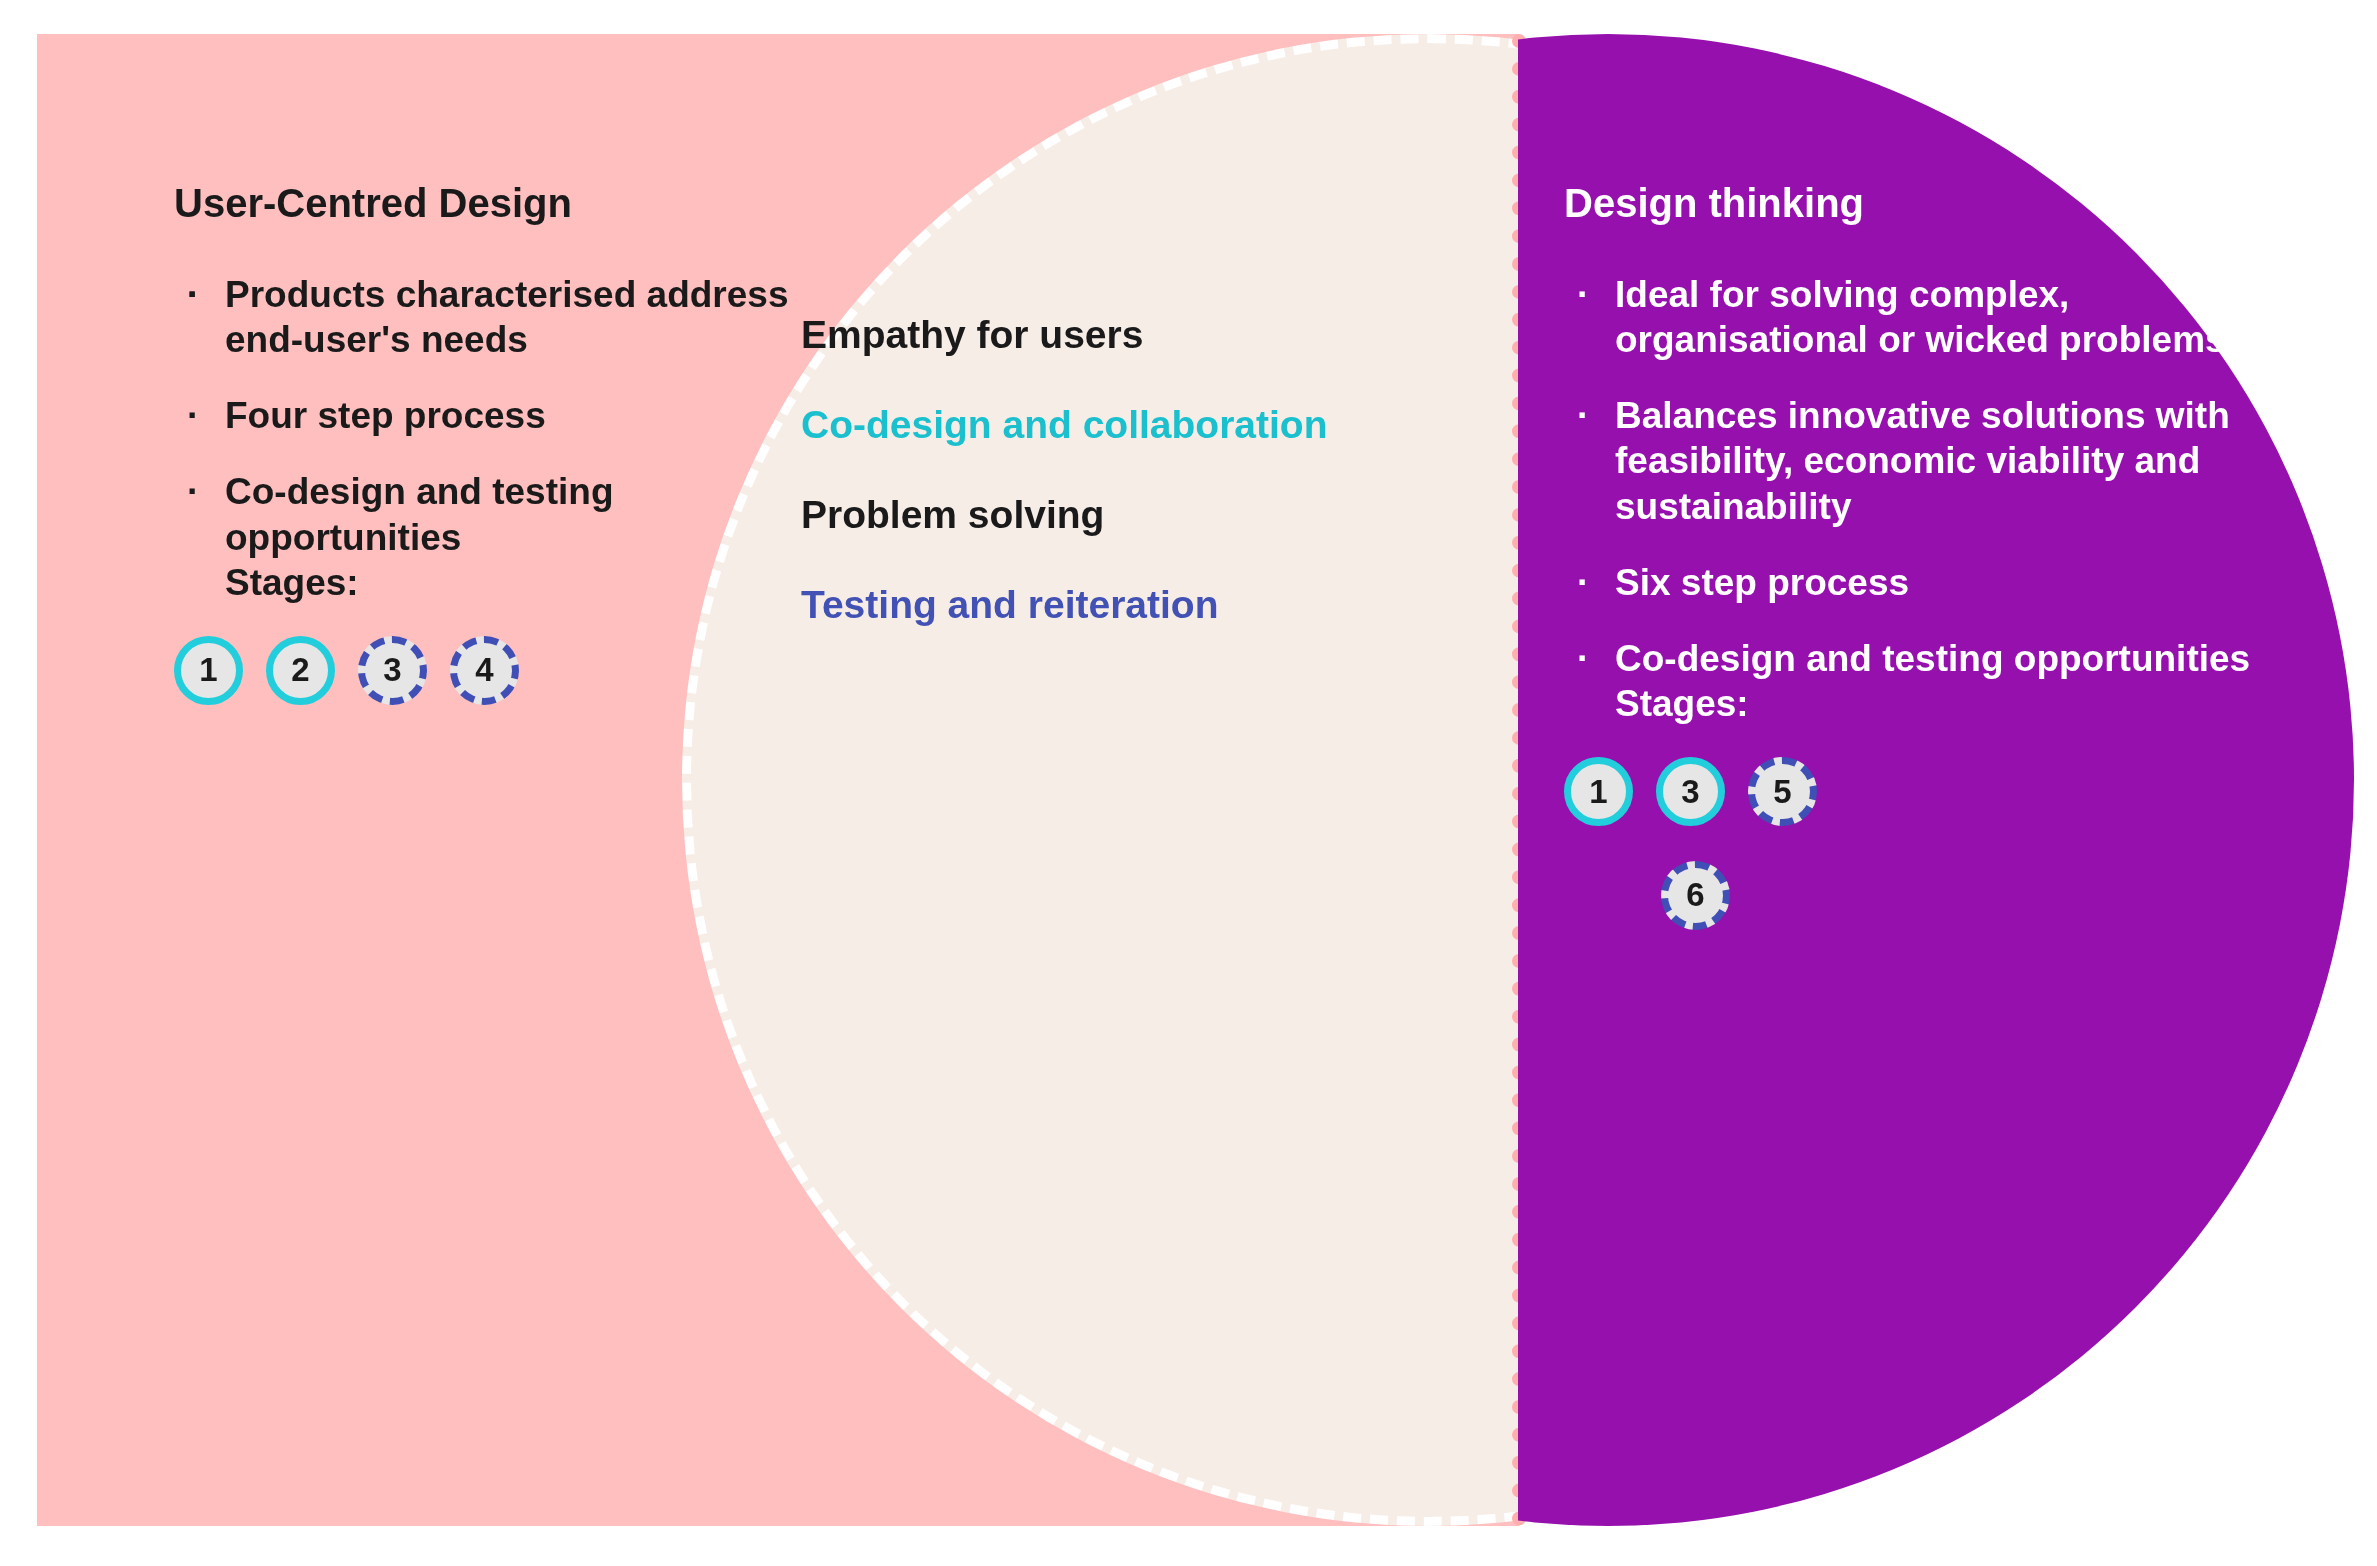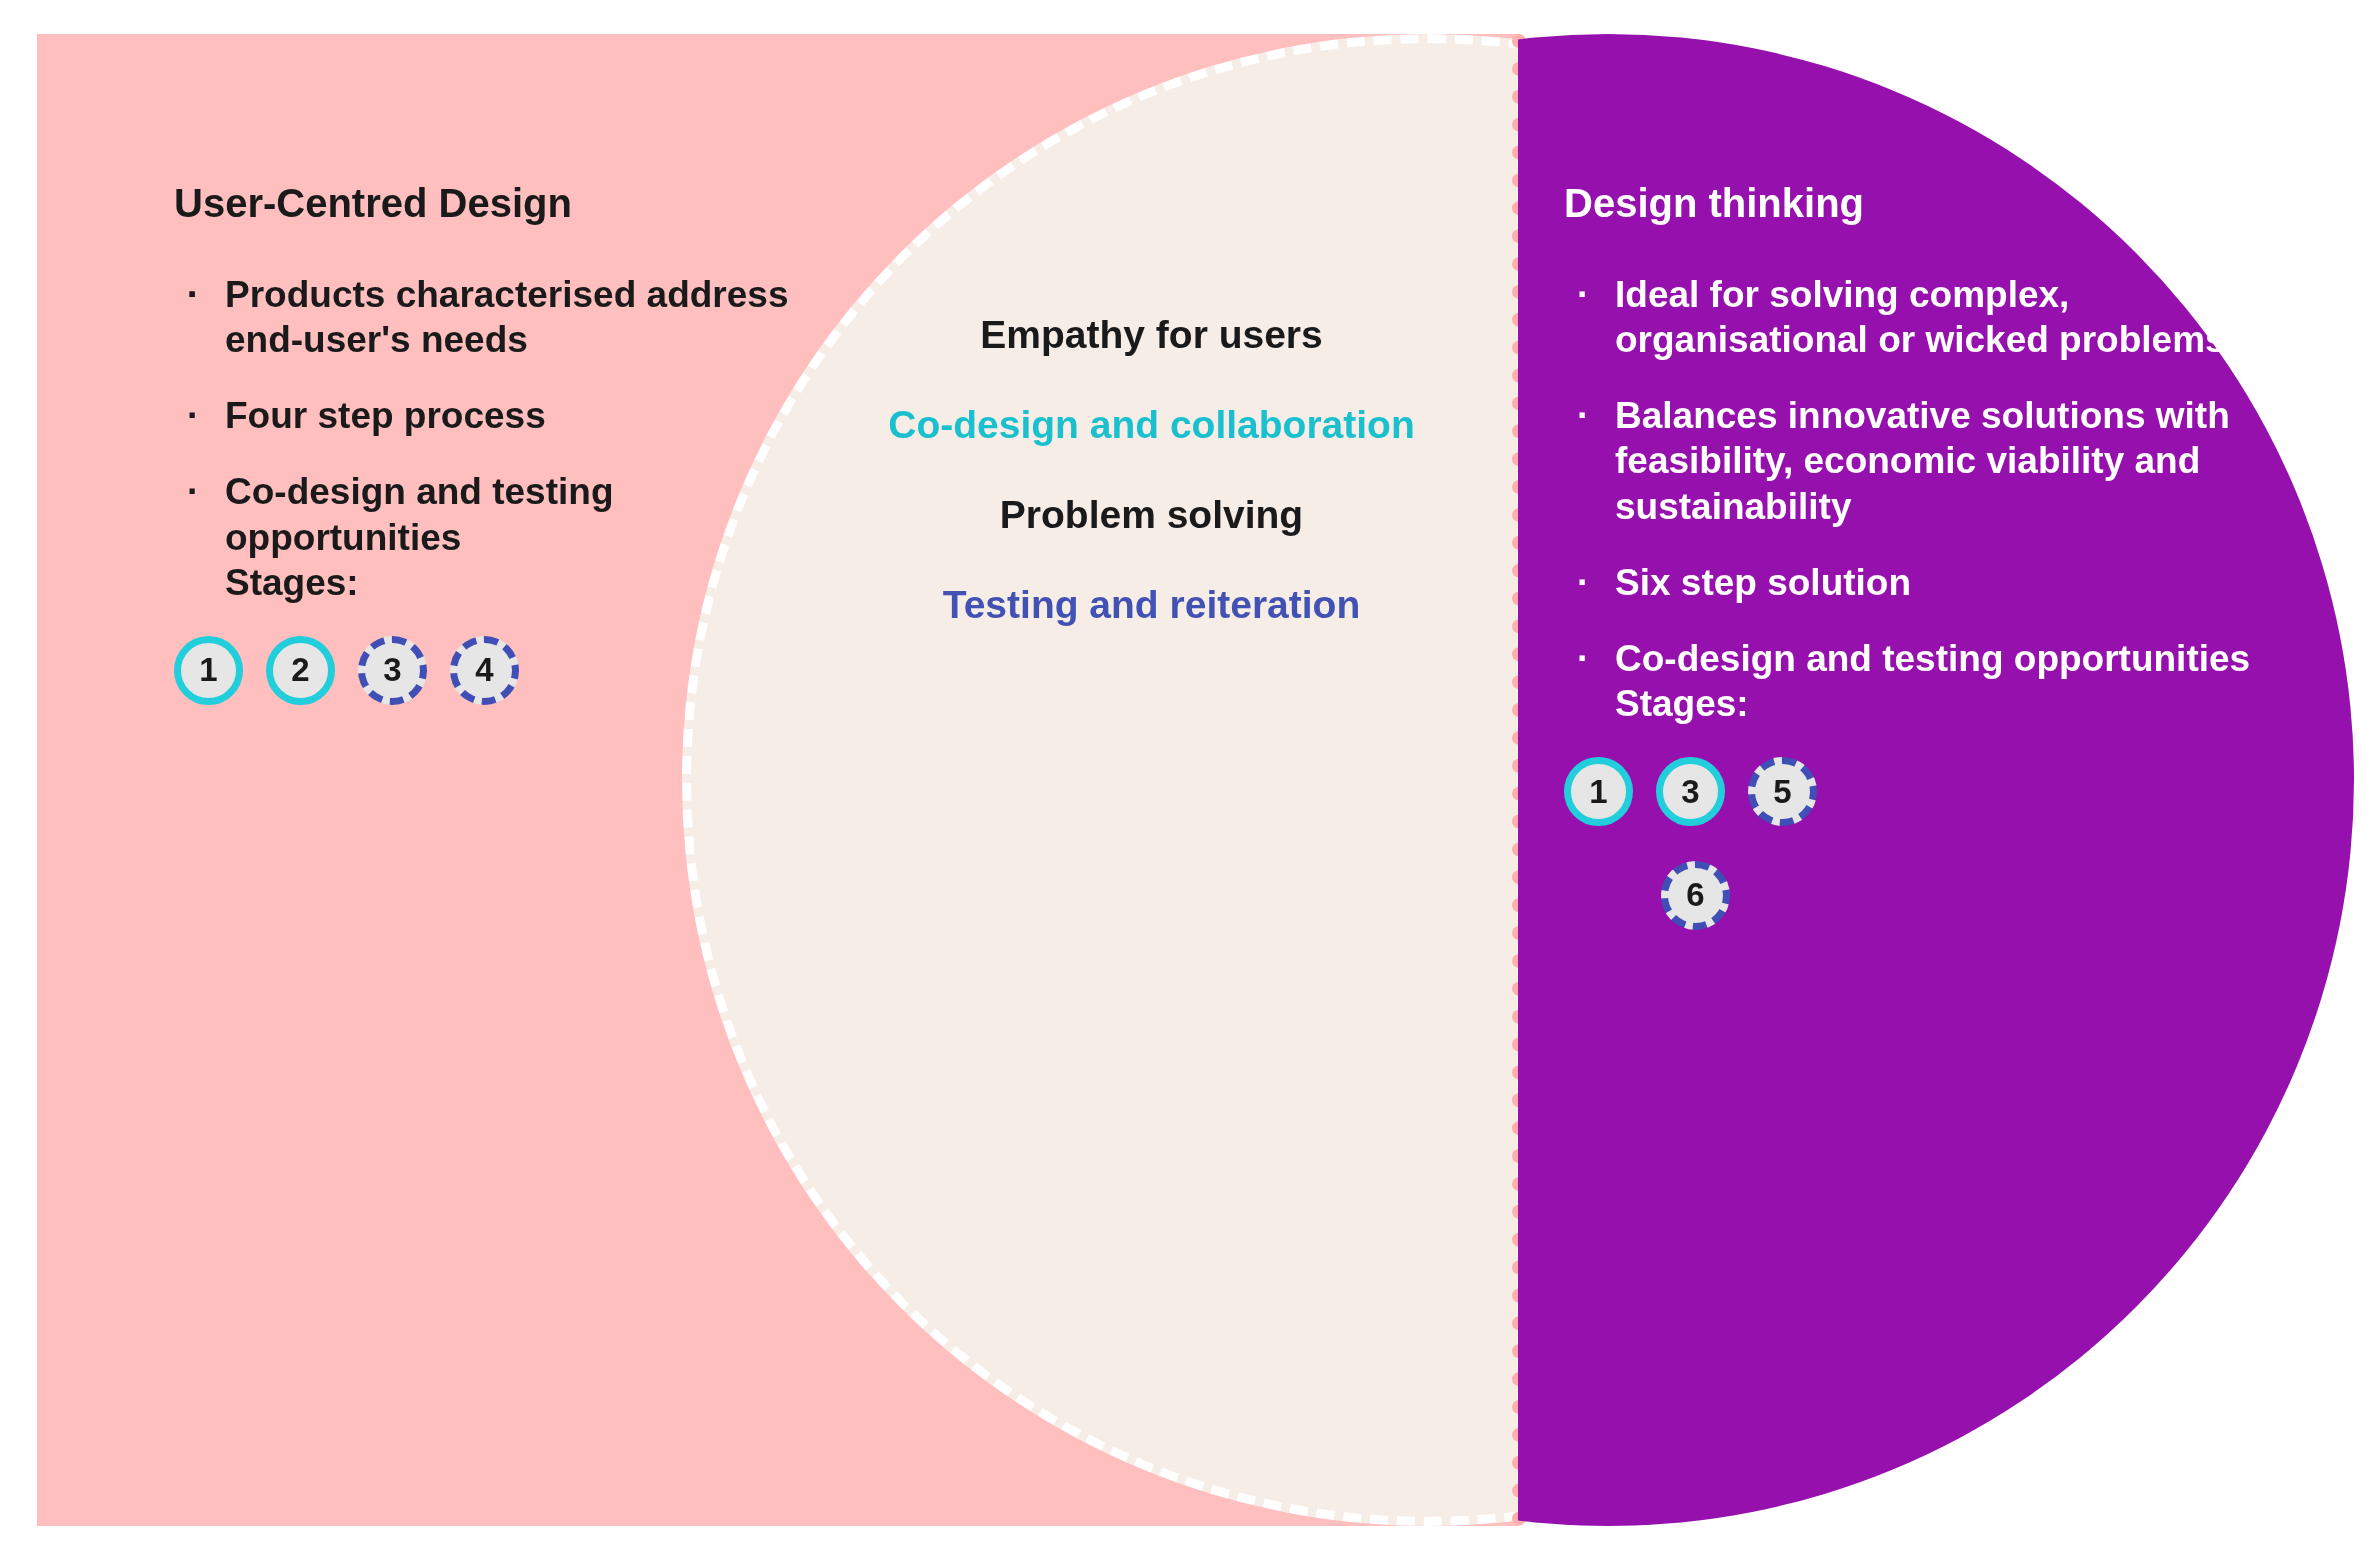--- a/index.html
+++ b/index.html
@@ -119,21 +119,21 @@
   .bullets li .sub {
     display: block;
   }
 
   
   .col-centre {
     position: absolute;
     left: 801px;
     top: 312px;
     width: 701px;
-    text-align: center;
+    text-align: left;
   }
   .centre-item {
     font-size: 39px;
     font-weight: bold;
     line-height: 1.18;
     color: #1A1A1A;
     margin-bottom: 44px;
   }
   .centre-item.cyan  { color: #1BC0CE; }
   .centre-item.blue  { color: #4152B4; }
@@ -243,21 +243,21 @@
       <li>
         <span class="dot">·</span>
         <span>Ideal for solving complex, organisational or wicked problems</span>
       </li>
       <li>
         <span class="dot">·</span>
         <span>Balances innovative solutions with feasibility, economic viability and sustainability</span>
       </li>
       <li>
         <span class="dot">·</span>
-        <span>Six step solution</span>
+        <span>Six step process</span>
       </li>
       <li>
         <span class="dot">·</span>
         <span>Co-design and testing opportunities</span>
         <span class="sub">Stages:</span>
       </li>
     </ul>
 
     <div class="stage-row">
       <div class="stage-circle solid">1</div>

